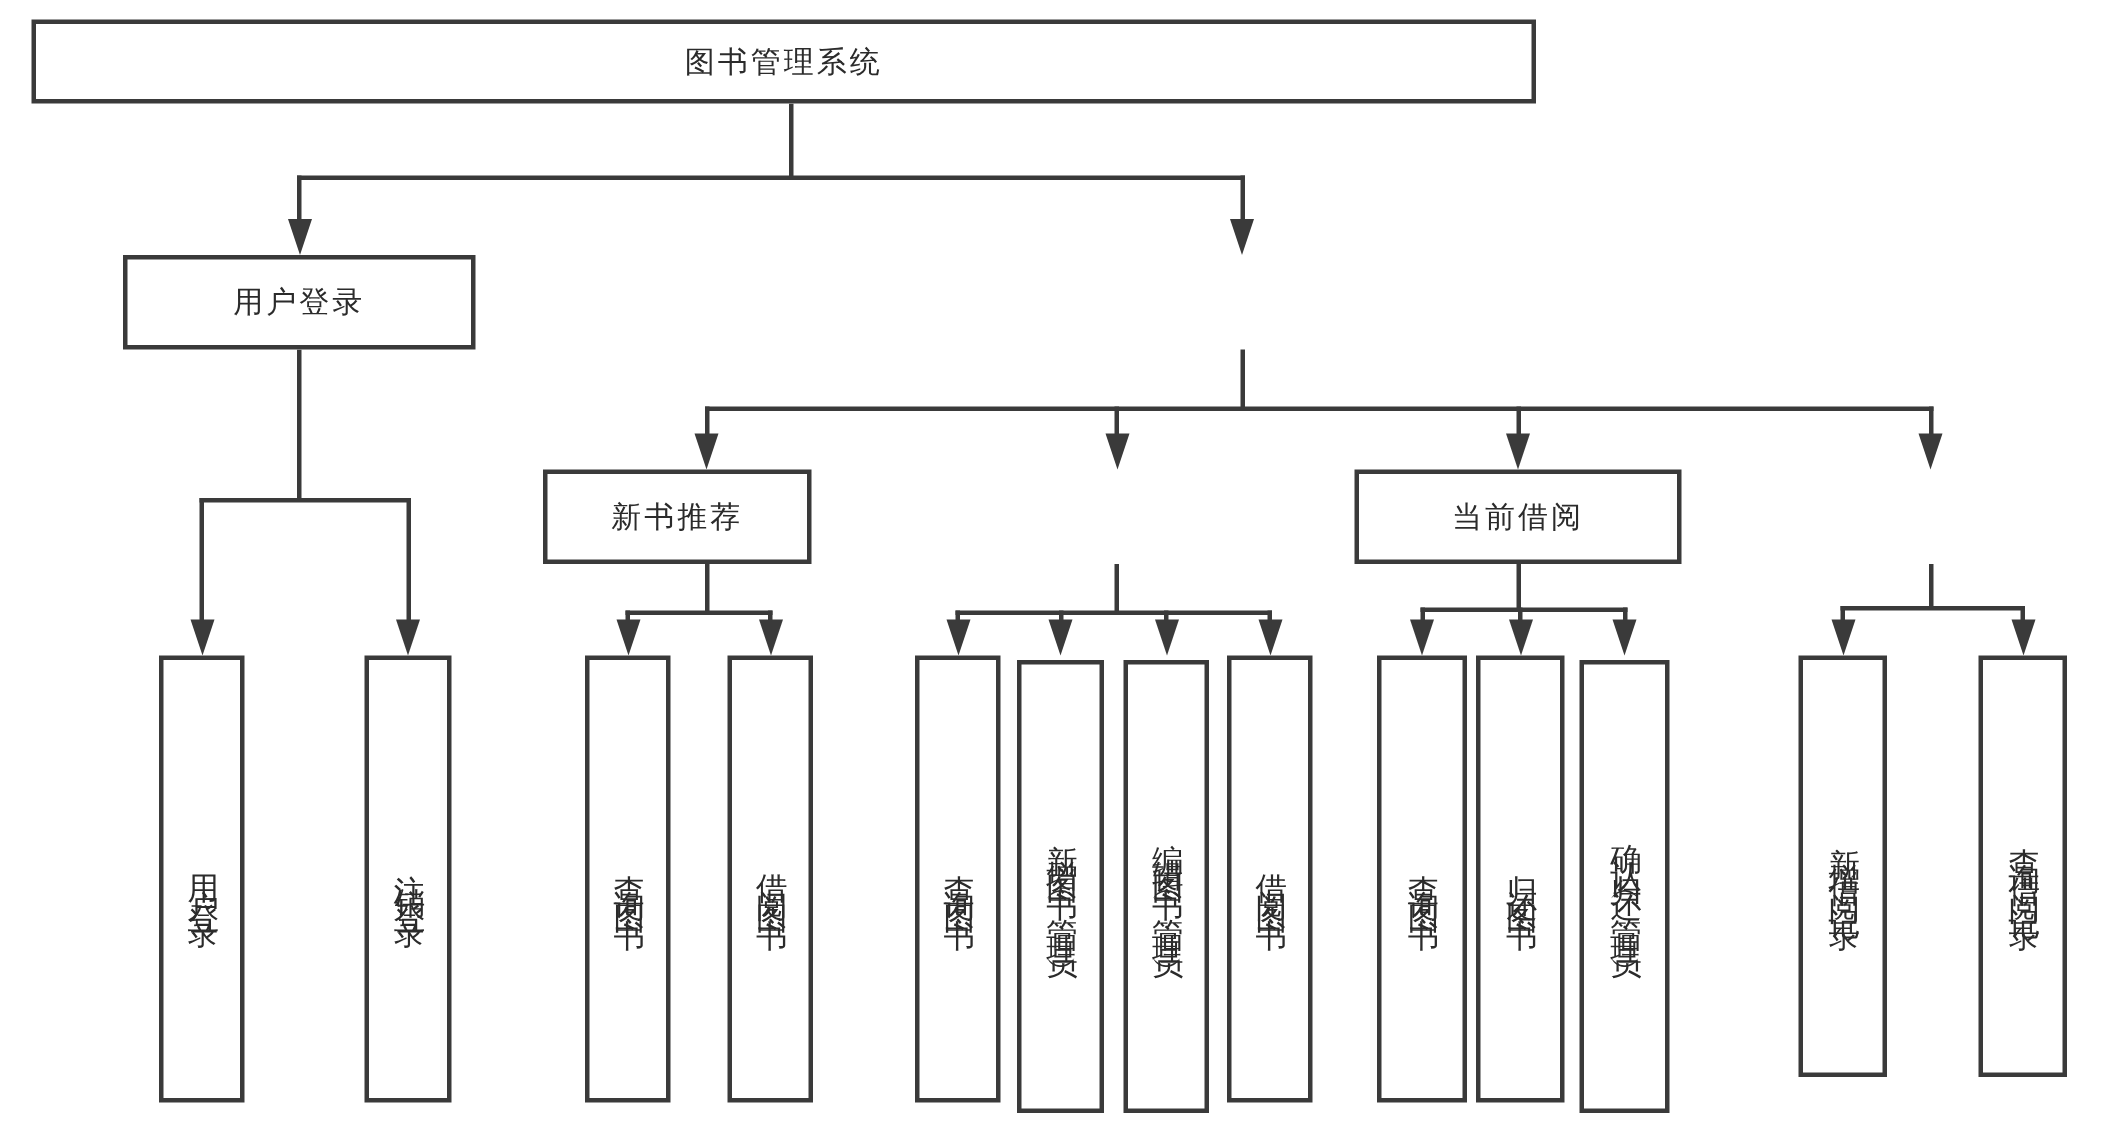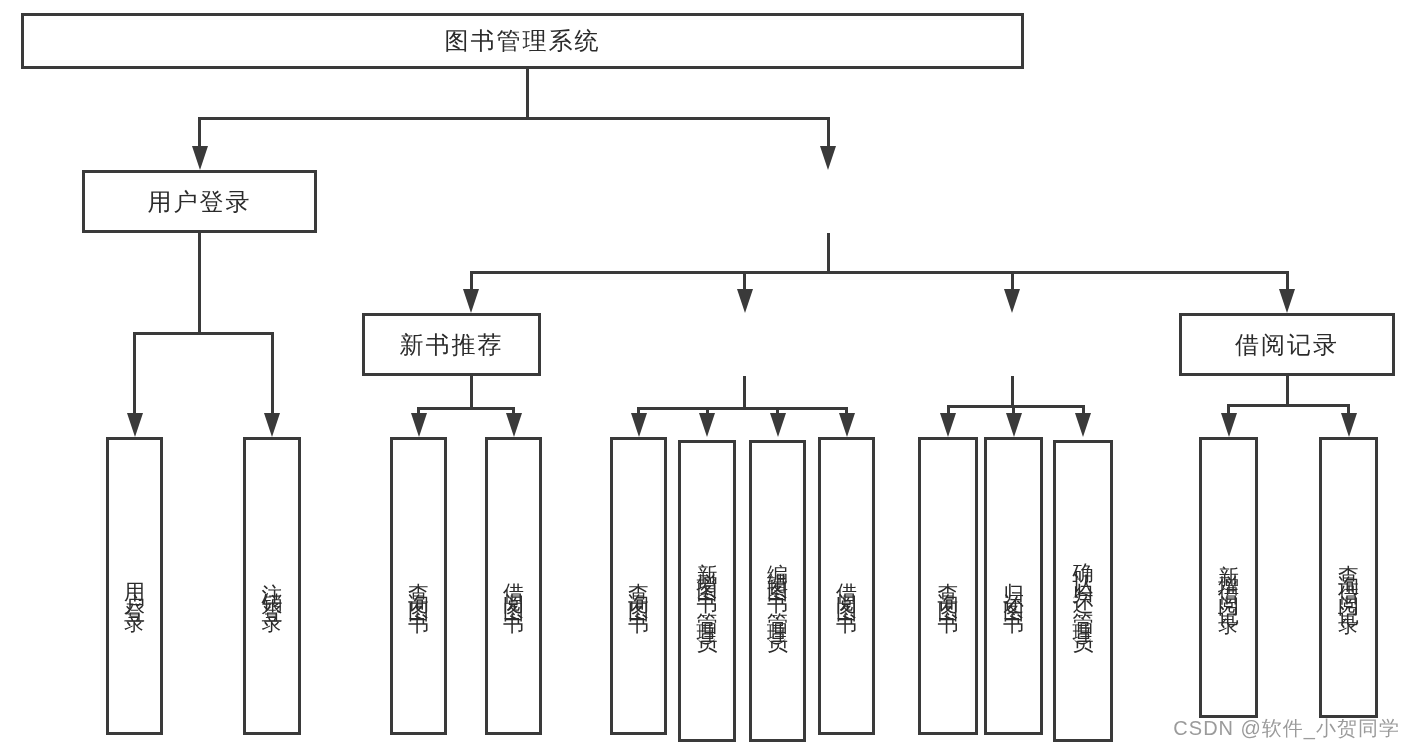--- a/index.html
+++ b/index.html
@@ -10,21 +10,21 @@
     font-family:"Liberation Sans","DejaVu Sans",sans-serif;
     color:#2b2b2b;
     overflow:hidden;
   }
   .hbox{
     position:absolute;
     box-sizing:border-box;
     border:3px solid #3a3a3a;
     background:#ffffff;
     display:flex;align-items:center;justify-content:center;
-    font-size:24px;
+    font-size:20px;
     letter-spacing:2px;
     white-space:nowrap;
   }
   .vbox{
     position:absolute;
     box-sizing:border-box;
     border:3px solid #3a3a3a;
     background:#ffffff;
     display:flex;align-items:center;justify-content:center;
   }
@@ -110,21 +110,21 @@
       <div class="arrow" style="left: 1220.5px; top: 413px; border-top-color: rgb(58, 58, 58);"></div>
       <div class="line" style="left: 1347px; top: 403.5px; width: 3px; height: 14px; background: rgb(58, 58, 58);"></div>
       <div class="arrow" style="left: 1340.5px; top: 413px; border-top-color: rgb(58, 58, 58);"></div>
     </div>
 
   <div class="hbox" style="left:21px;top:13px;width:1003px;height:56px;">图书管理系统</div>
 
   <div class="hbox" style="left:82px;top:170px;width:235px;height:63px;">用户登录</div>
 
   <div class="hbox" style="left:362px;top:313px;width:179px;height:63px;">新书推荐</div>
-  <div class="hbox" style="left:1179px;top:313px;width:216px;height:63px;">借阅记录</div>
+  <div class="hbox" style="left:903px;top:313px;width:218px;height:63px;">当前借阅</div>
 
   <div class="vbox" style="left:106px;top:437px;width:57px;height:298px;">
     <span>用户登录</span>
   </div>
   <div class="vbox" style="left:243px;top:437px;width:58px;height:298px;">
     <span>注销登录</span>
   </div>
 
   <div class="vbox" style="left:390px;top:437px;width:57px;height:298px;">
     <span>查询图书</span>
@@ -156,14 +156,13 @@
     <span>确认归还（管理员）</span>
   </div>
 
   <div class="vbox" style="left:1199px;top:437px;width:59px;height:281px;">
     <span>新增借阅记录</span>
   </div>
   <div class="vbox" style="left:1319px;top:437px;width:59px;height:281px;">
     <span>查询借阅记录</span>
   </div>
 
-  <div class="watermark">CSDN @软件_小贺同学</div>
 </div>
 
 </body></html>

